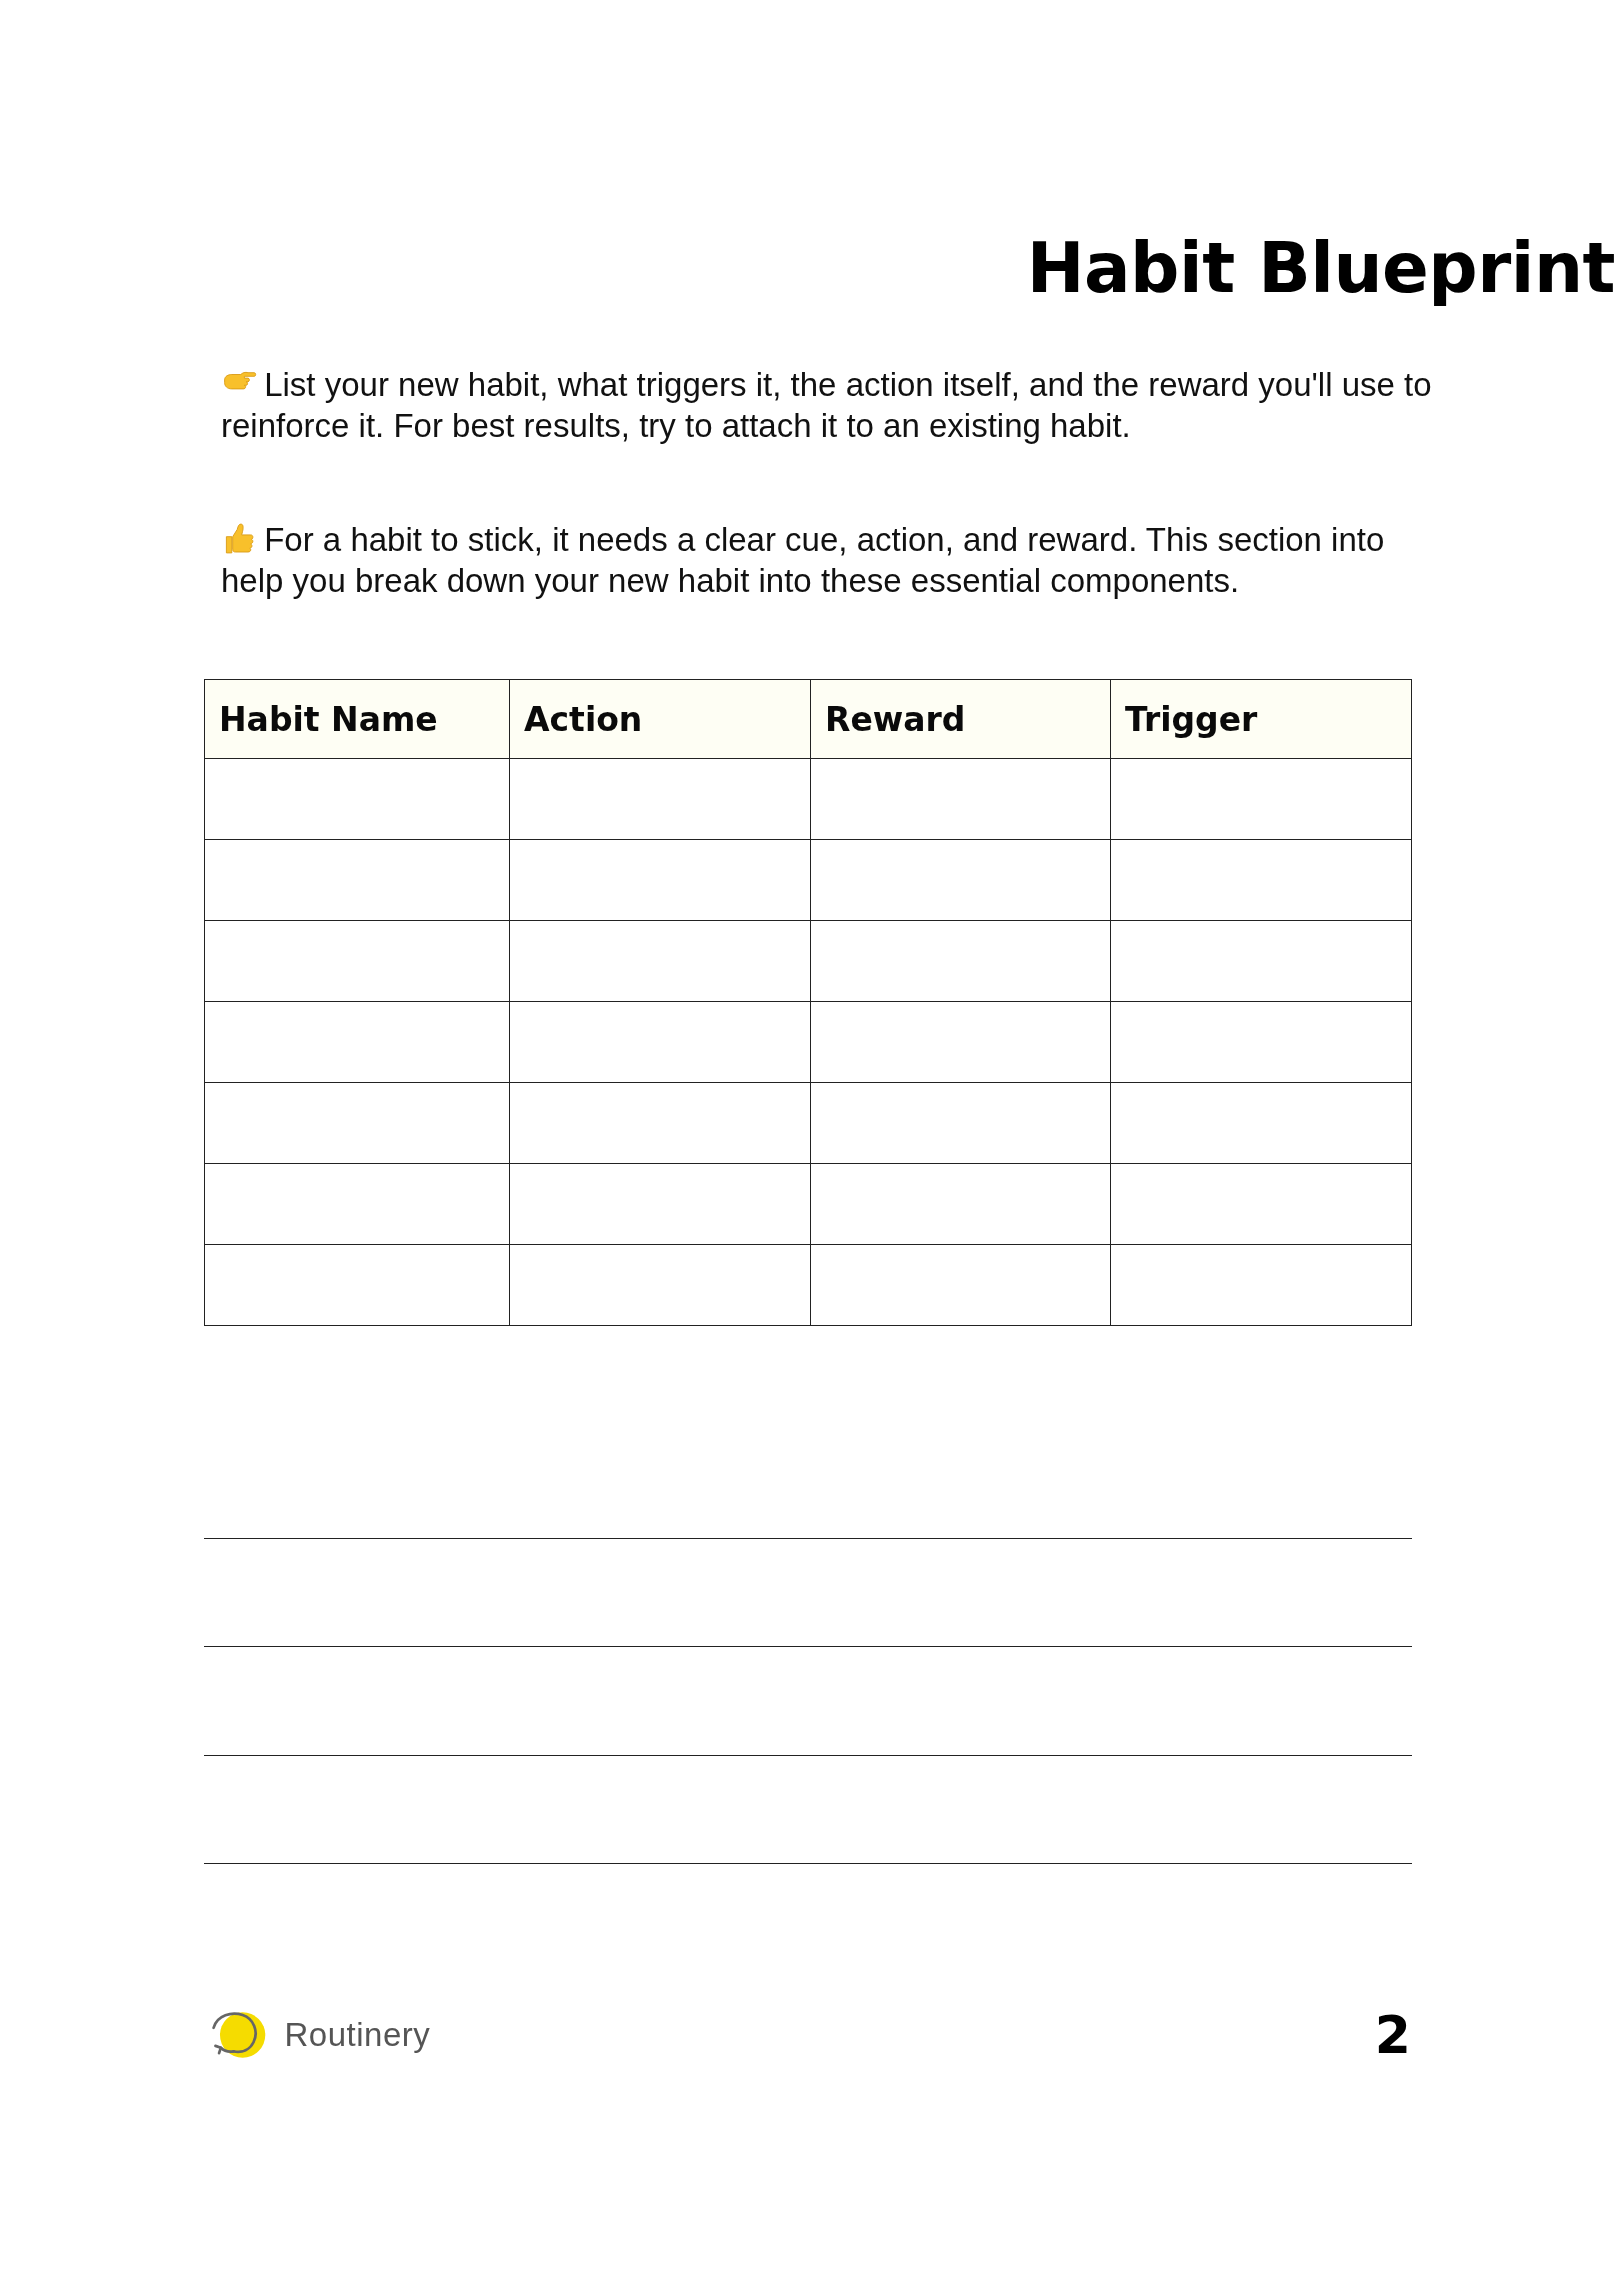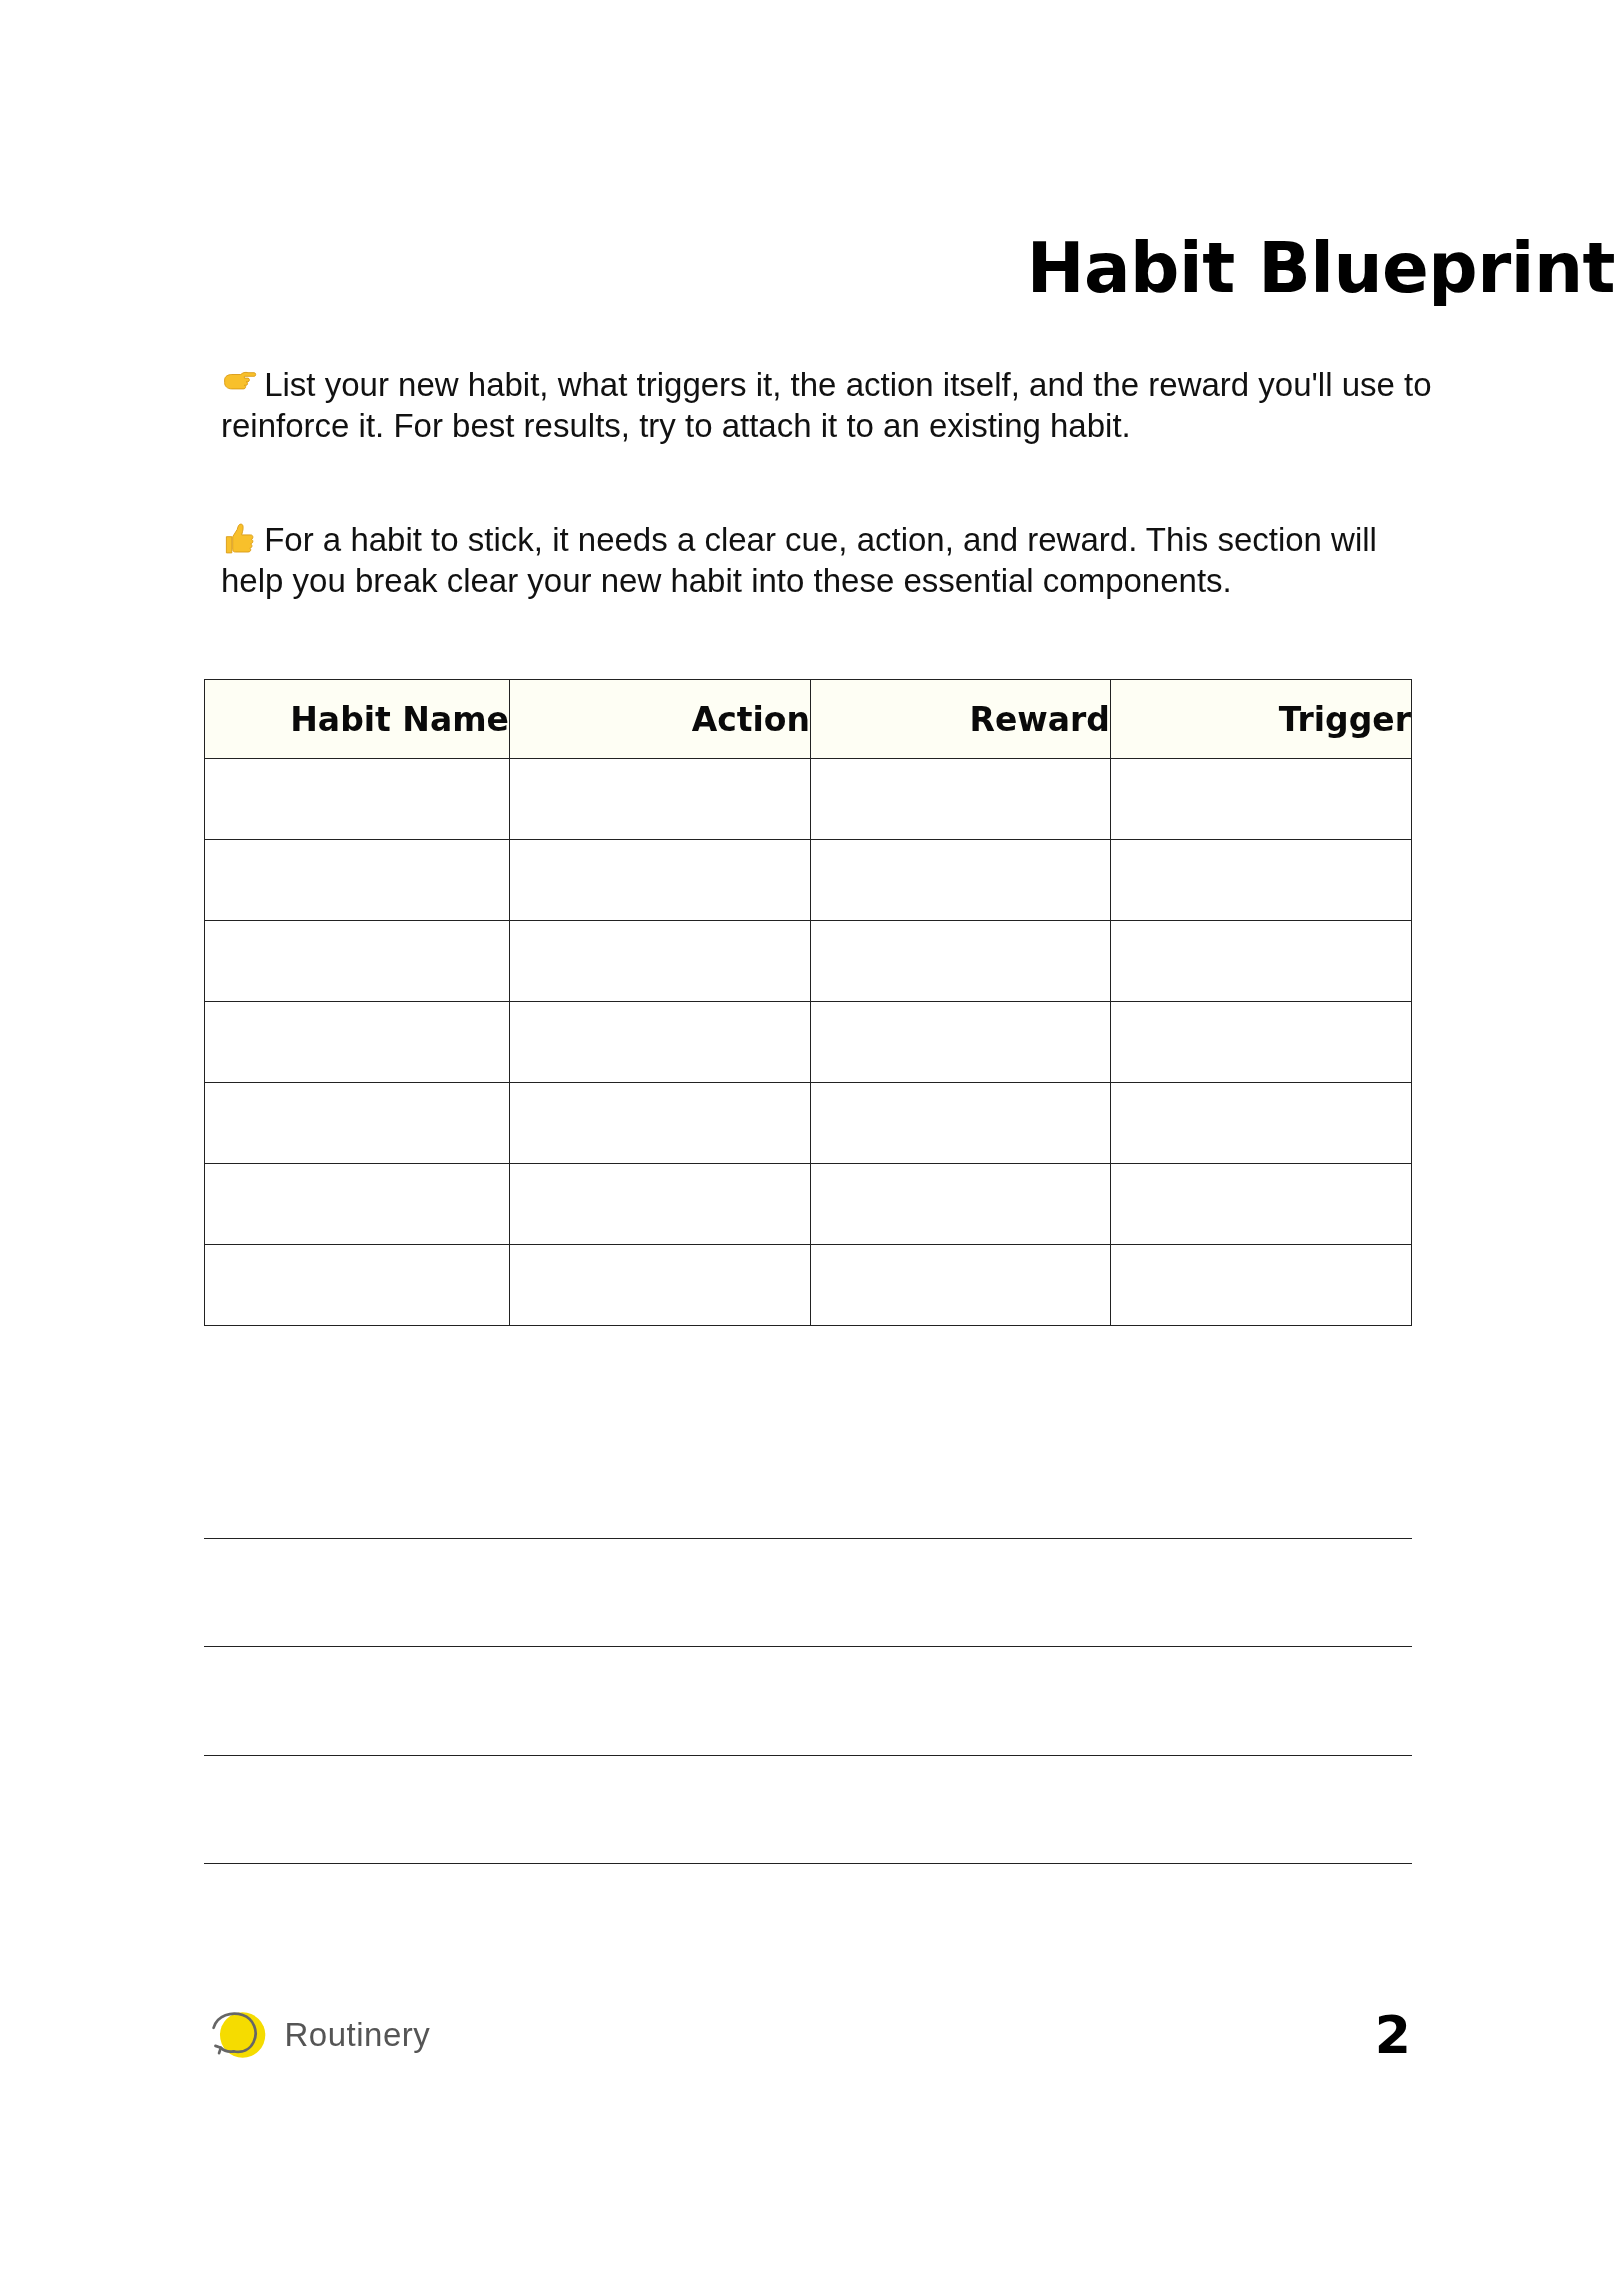--- a/index.html
+++ b/index.html
@@ -57,22 +57,22 @@
       table-layout: fixed;
     }
     .habit-table th,
     .habit-table td {
       border: 1.8px solid #222222;
       padding: 0;
     }
     .habit-table th {
       height: 78px;
       background: #fefef4;
-      text-align: right;
-      padding-left: 26px;
+      text-align: left;
+      padding-left: 14px;
       font-family: "DejaVu Sans", sans-serif;
       font-weight: bold;
       font-size: 33px;
       color: #0a0a0a;
     }
     .habit-table td {
       height: 80px;
       background: #ffffff;
     }
     .col-1 { width: 305px; }
@@ -124,21 +124,21 @@
 <p class="intro intro-1">
   <svg class="emoji" viewBox="0 0 40 36">
     <path d="M4 14 C4 10 8 8 12 8 L22 8 C24 6 27 5 30 6 L37 6 C39 6 39 10 37 10 L26 10 L26 12 L30 12 C32 12 32 16 30 16 L28 16 C30 16 30 20 28 20 L26 20 C28 20 28 24 25 24 L12 24 C7 24 4 21 4 17 Z" fill="#f8c02b" stroke="#d99a14" stroke-width="1"></path>
   </svg><span>List your new habit, what triggers it, the action itself, and the reward you'll use to reinforce it. For best results, try to attach it to an existing habit.</span>
 </p>
 
 <p class="intro intro-2">
   <svg class="emoji" viewBox="0 0 40 36">
     <path d="M6 16 L12 16 L12 34 L6 34 Z" fill="#f8c02b" stroke="#d99a14" stroke-width="1"></path>
     <path d="M13 16 L18 8 C19 4 20 2 22 2 C25 2 25 6 24 10 L23 14 L33 14 C36 14 36 18 34 19 C36 20 36 23 33 24 C35 25 35 28 32 29 C34 30 33 33 30 33 L16 33 C14 33 13 32 13 30 Z" fill="#f8c02b" stroke="#d99a14" stroke-width="1"></path>
-  </svg><span>For a habit to stick, it needs a clear cue, action, and reward. This section will help you break clear your new habit into these essential components.</span>
+  </svg><span>For a habit to stick, it needs a clear cue, action, and reward. This section into help you break down your new habit into these essential components.</span>
 </p>
 
 <table class="habit-table">
   <colgroup>
     <col class="col-1">
       <col class="col-2">
       <col class="col-3">
       <col class="col-4">
   </colgroup>
   <thead>

